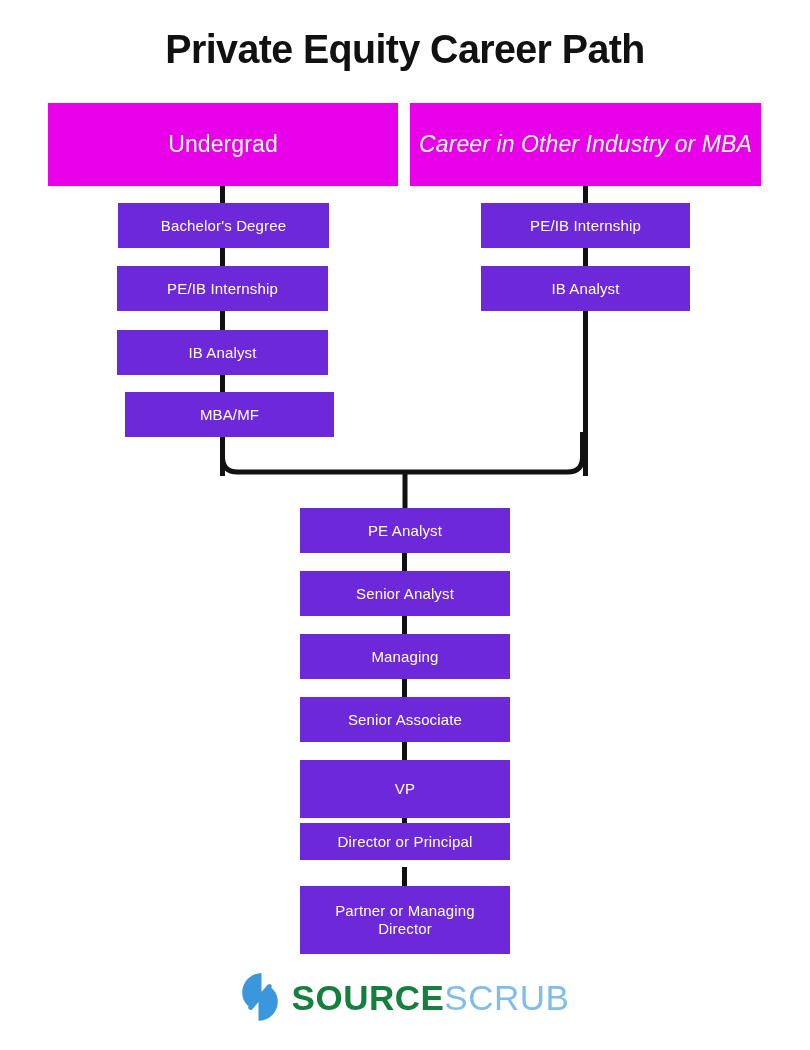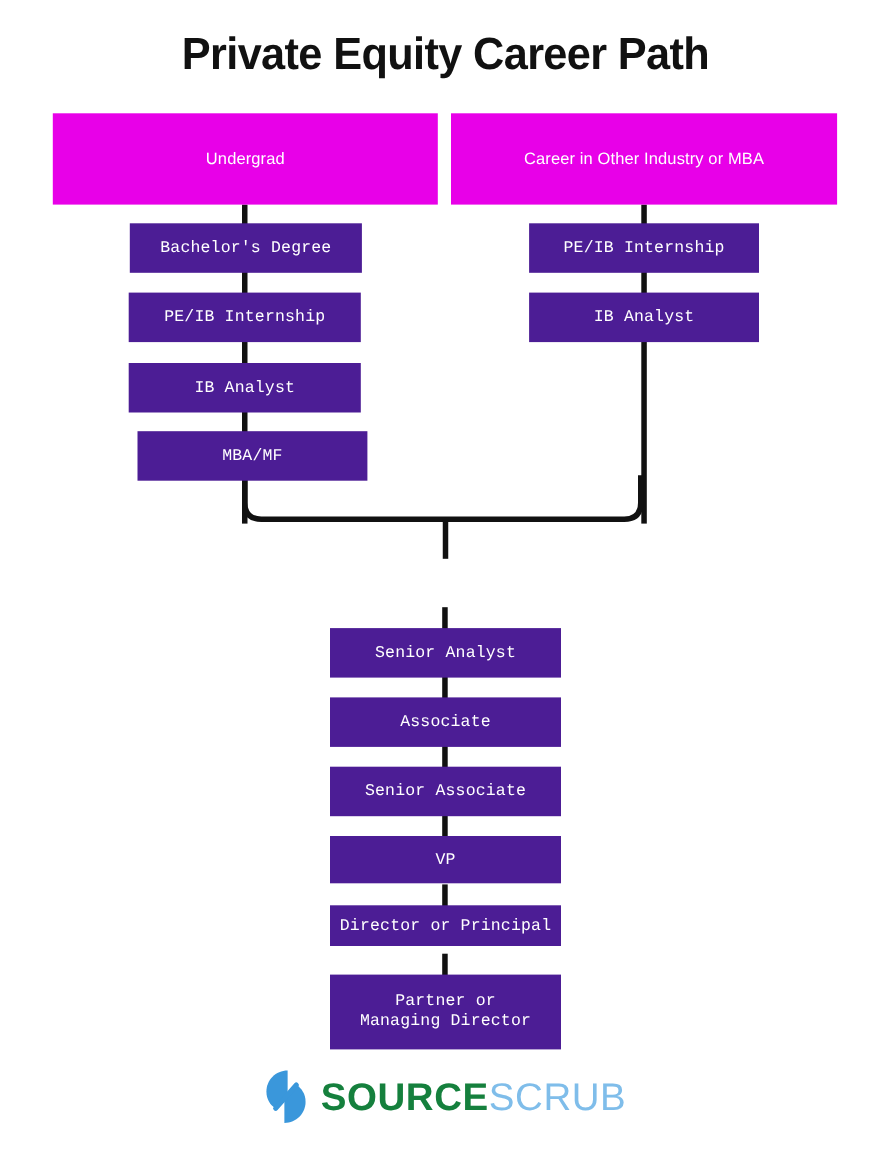--- a/index.html
+++ b/index.html
@@ -46,30 +46,29 @@
     display: flex;
     align-items: center;
     justify-content: center;
     text-align: center;
     color: #ffffff;
     line-height: 1.18;
     z-index: 3;
   }
   .node-pink {
     background: #E800E8;
-    font-size: 15px;
+    font-size: 23px;
     font-weight: 400;
     letter-spacing: 0.1px;
   }
   .node-blue {
-    background: #4c1d95;
+    background: #6d28d9;
     font-size: 15px;
     font-weight: 400;
     letter-spacing: 0.15px;
-    font-family: Liberation Mono, monospace;
   }
 
   
   .conn {
     position: absolute;
     background: #111111;
     width: 5px;
     z-index: 1;
   }
 
@@ -134,21 +133,21 @@
   <div class="conn" style="left:402px; top:615px; height:32px;"></div>
   <div class="conn" style="left:402px; top:678px; height:32px;"></div>
   <div class="conn" style="left:402px; top:741px; height:32px;"></div>
   <div class="conn" style="left:402px; top:804px; height:32px;"></div>
   <div class="conn" style="left:402px; top:867px; height:32px;"></div>
 
   <div class="node node-pink" style="left:48px; top:103px; width:350px; height:83px;">
     <span>Undergrad</span>
   </div>
 
-  <div class="node node-pink" style="left:410px; top:103px; width:351px; height:83px;">
+  <div class="node node-pink" style="left:410px; top:103px; width:351px; height:83px;font-style:italic;">
     <span>Career in Other Industry or MBA</span>
   </div>
 
   <div class="node node-blue" style="left:118px; top:203px; width:211px; height:45px;">
     <span>Bachelor's Degree</span>
   </div>
 
   <div class="node node-blue" style="left:117px; top:266px; width:211px; height:45px;">
     <span>PE/IB Internship</span>
   </div>
@@ -162,34 +161,37 @@
   </div>
 
   <div class="node node-blue" style="left:481px; top:203px; width:209px; height:45px;">
     <span>PE/IB Internship</span>
   </div>
 
   <div class="node node-blue" style="left:481px; top:266px; width:209px; height:45px;">
     <span>IB Analyst</span>
   </div>
 
+  <div class="node node-blue" style="left:300px; top:508px; width:210px; height:45px;">
+    <span>PE Analyst</span>
+  </div>
 
   <div class="node node-blue" style="left:300px; top:571px; width:210px; height:45px;">
     <span>Senior Analyst</span>
   </div>
 
   <div class="node node-blue" style="left:300px; top:634px; width:210px; height:45px;">
-    <span>Associate</span>
+    <span>Managing</span>
   </div>
 
   <div class="node node-blue" style="left:300px; top:697px; width:210px; height:45px;">
     <span>Senior Associate</span>
   </div>
 
-  <div class="node node-blue" style="left:300px; top:760px; width:210px; height:43px;justify-content:center;">
+  <div class="node node-blue" style="left:300px; top:760px; width:210px; height:58px;justify-content:center;">
     <span>VP</span>
   </div>
 
   <div class="node node-blue" style="left:300px; top:823px; width:210px; height:37px;">
     <span>Director or Principal</span>
   </div>
 
   <div class="node node-blue" style="left:300px; top:886px; width:210px; height:68px; padding:15px 26px;">
     <span>Partner or Managing Director</span>
   </div>

